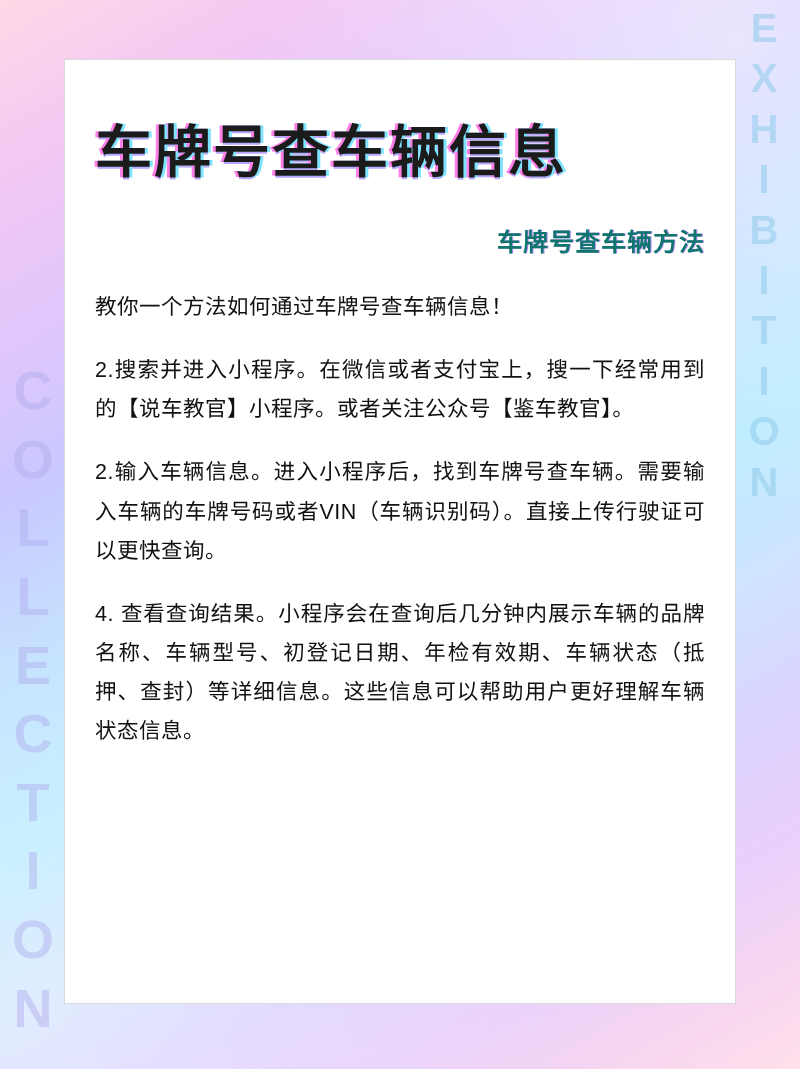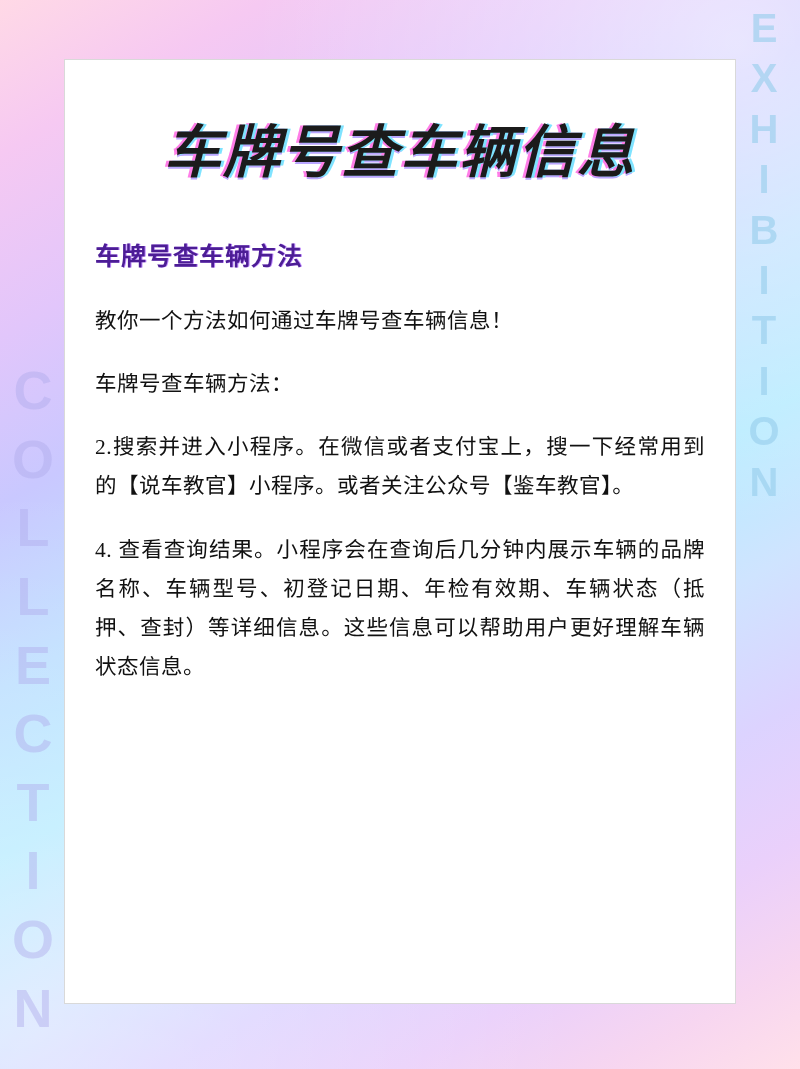--- a/index.html
+++ b/index.html
@@ -68,56 +68,53 @@
     width: 672px;
     height: 945px;
     background: #ffffff;
     border: 1px solid #d9d9d9;
     box-sizing: border-box;
     padding: 36px 30px 30px 30px;
   }
 
   .main-title {
     margin: 10px 0 0 0;
-    text-align: center;
     font-family: "Liberation Serif", "DejaVu Serif", serif;
     font-weight: 700;
     font-size: 57px;
     letter-spacing: 2px;
     color: #1b1b1b;
     text-shadow:
       3px 0 0 #7fe3ff,
       -3px 0 0 #ff7ee8,
       0 2px 0 #b9a6ff;
-    font-style: italic;
   }
 
   .sub-title {
-    margin: 48px 0 0 0;
-    text-align: left;
+    margin: 34px 0 0 0;
+    text-align: right;
     font-family: "Liberation Serif", "DejaVu Serif", serif;
     font-weight: 700;
     font-size: 25px;
     letter-spacing: 1px;
-    color: #4c1d95;
+    color: #0f766e;
     text-shadow: 1px 0 0 #c08bff;
   }
 
   .body-text {
     margin-top: 30px;
     font-family: "Liberation Sans", "DejaVu Sans", sans-serif;
     color: #111111;
     font-size: 21.5px;
     line-height: 1.82;
     letter-spacing: 0.5px;
   }
   .para {
     margin: 9px 0 24px 0;
     text-align: justify;
-    font-family: Liberation Serif, serif;
   }
   .para:last-child {
     margin-bottom: 0;
   }
 </style>
 </head>
 <body>
 
 <div class="poster">
 
@@ -126,19 +123,19 @@
   <div class="watermark watermark-left">COLLECTION</div>
 
   <div class="card">
 
     <h1 class="main-title">车牌号查车辆信息</h1>
 
     <h2 class="sub-title">车牌号查车辆方法</h2>
 
     <div class="body-text">
       <p class="para">教你一个方法如何通过车牌号查车辆信息！</p>
-      <p class="para">车牌号查车辆方法：</p>
       <p class="para">2.搜索并进入小程序。在微信或者支付宝上，搜一下经常用到的【说车教官】小程序。或者关注公众号【鉴车教官】。</p>
+      <p class="para">2.输入车辆信息。进入小程序后，找到车牌号查车辆。需要输入车辆的车牌号码或者VIN（车辆识别码）。直接上传行驶证可以更快查询。</p>
       <p class="para">4. 查看查询结果。小程序会在查询后几分钟内展示车辆的品牌名称、车辆型号、初登记日期、年检有效期、车辆状态（抵押、查封）等详细信息。这些信息可以帮助用户更好理解车辆状态信息。</p>
     </div>
 
   </div>
 </div>
 
 </body></html>

